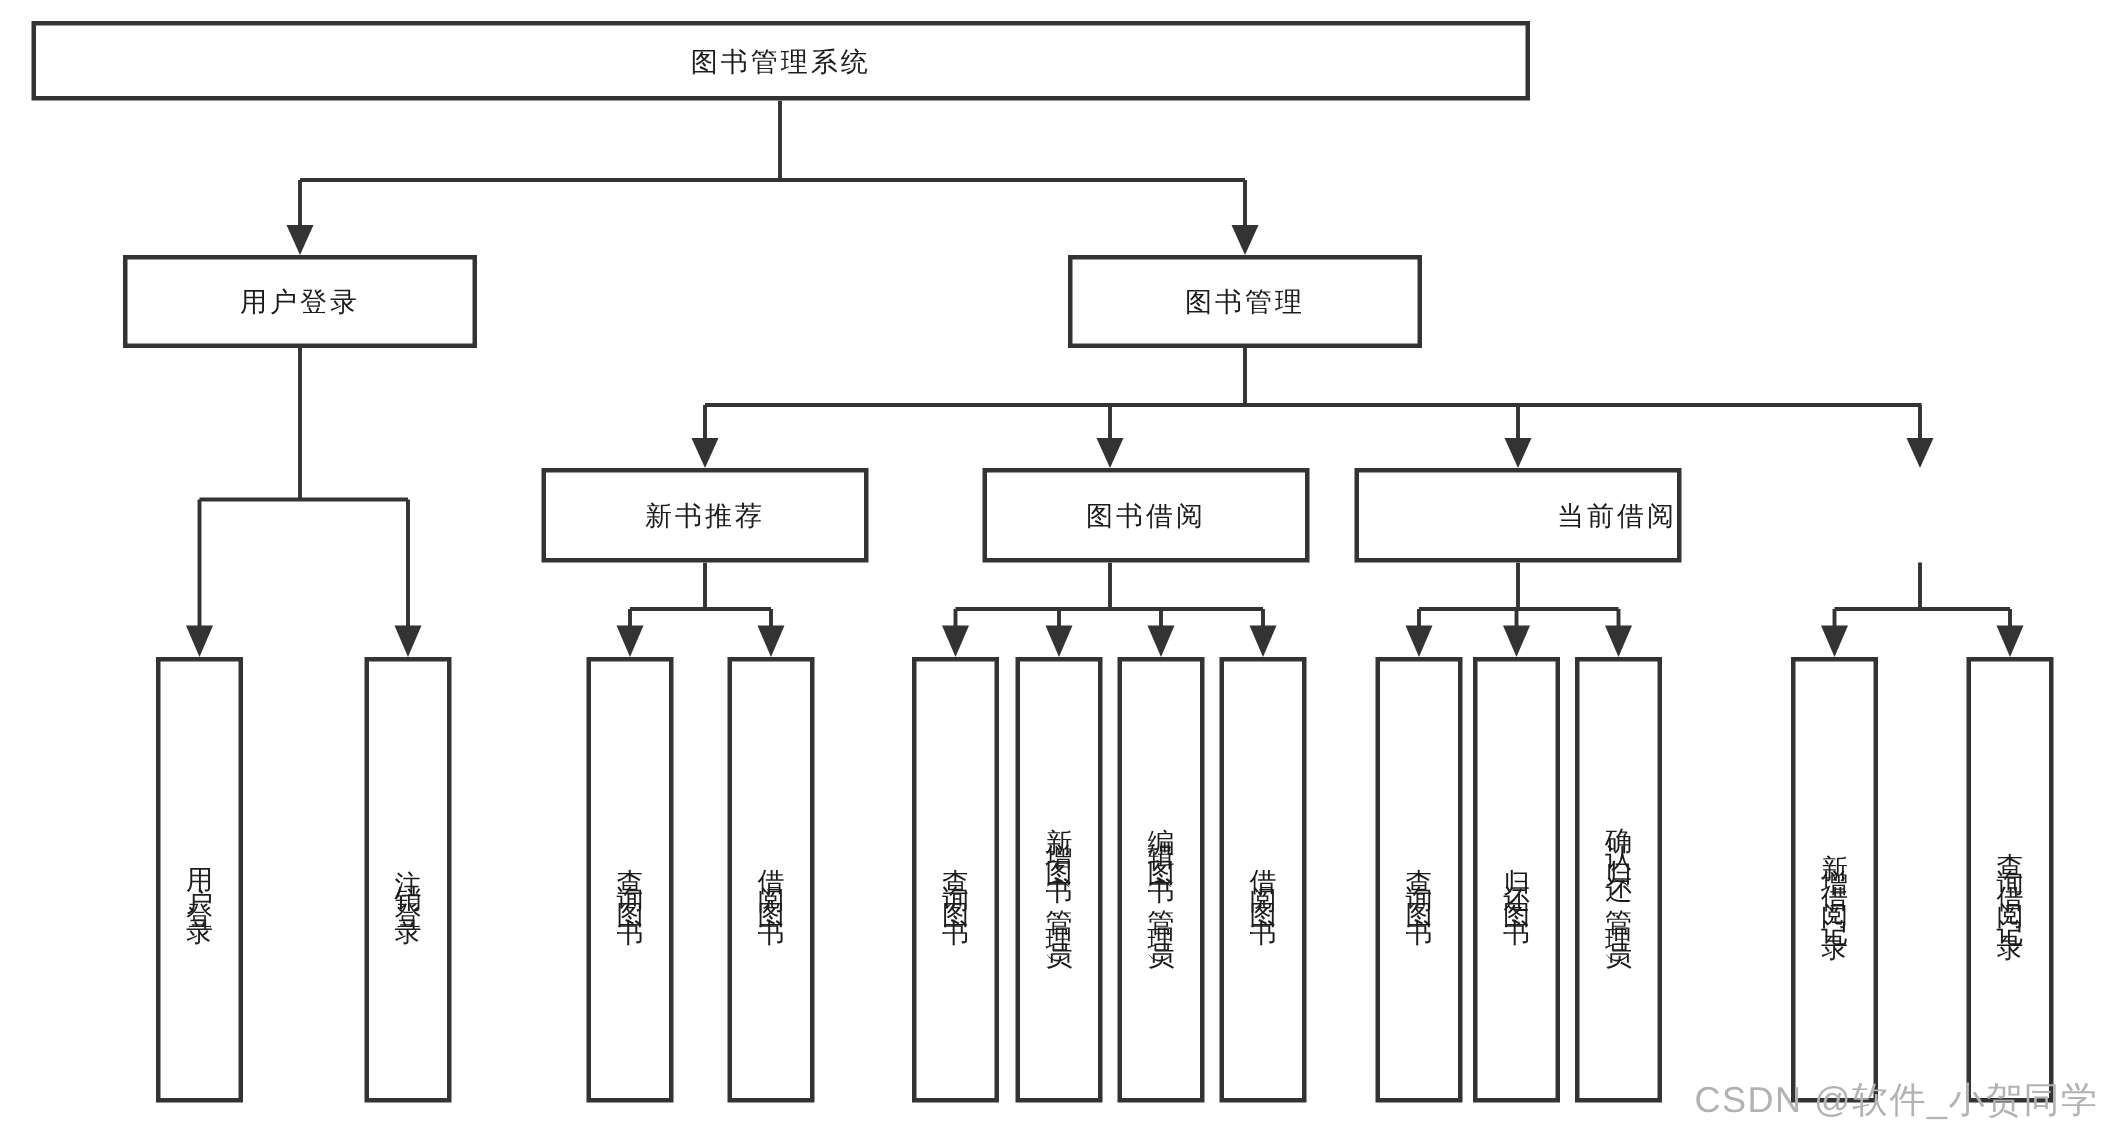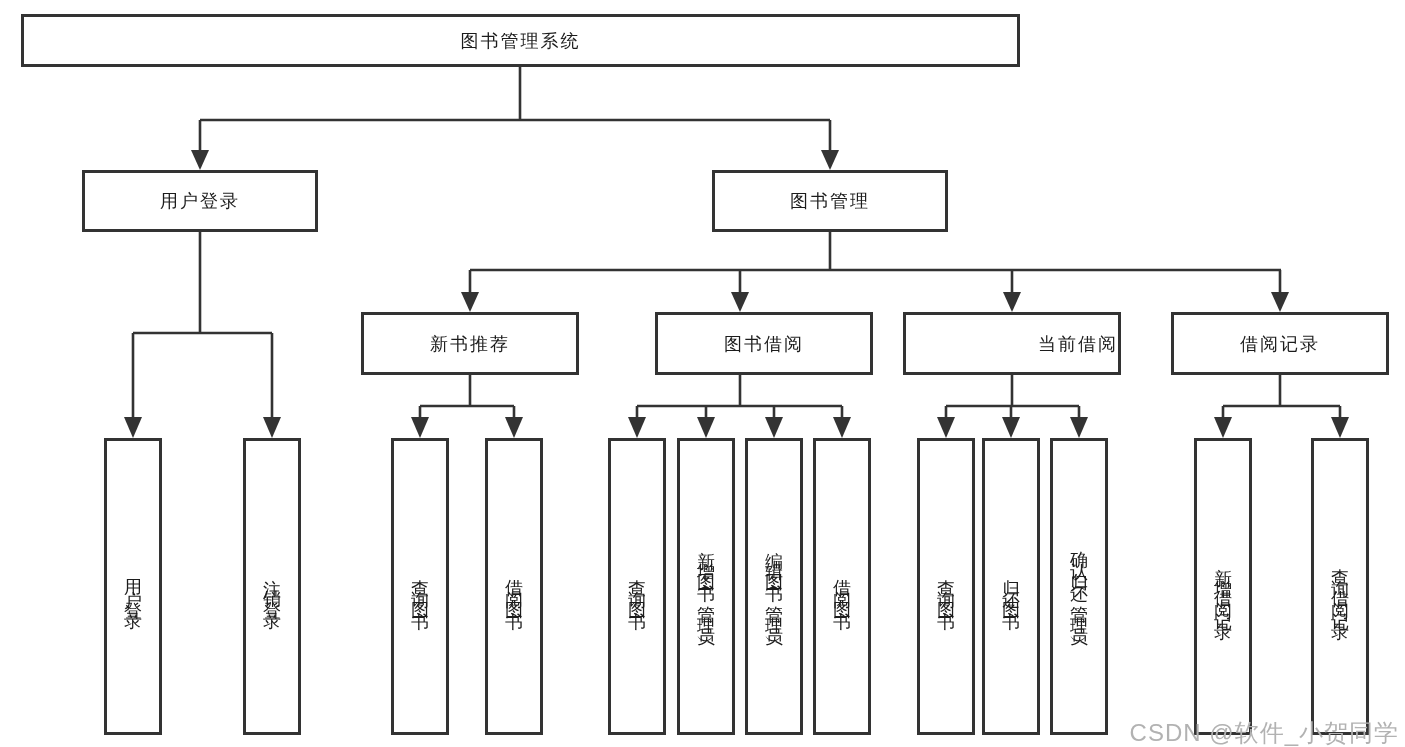--- a/index.html
+++ b/index.html
@@ -107,23 +107,20 @@
 
   <div class="node h" style="left:361px; top:312px; width:218px; height:63px;">
     <span>新书推荐</span>
   </div>
   <div class="node h" style="left:631px; top:312px; width:218px; height:63px;margin-left:24px;">
     <span>图书借阅</span>
   </div>
   <div class="node h" style="left:903px; top:312px; width:218px; height:63px;justify-content:flex-end;">
     <span>当前借阅</span>
   </div>
-  <div class="node h" style="left:1171px; top:312px; width:218px; height:63px;">
-    <span>借阅记录</span>
-  </div>
 
   <div class="node v" style="left:104px; top:438px; width:58px; height:297px;">
     <span>用户登录</span>
   </div>
   <div class="node v" style="left:243px; top:438px; width:58px; height:297px;">
     <span>注销登录</span>
   </div>
 
   <div class="node v" style="left:391px; top:438px; width:58px; height:297px;">
     <span>查询图书</span>

